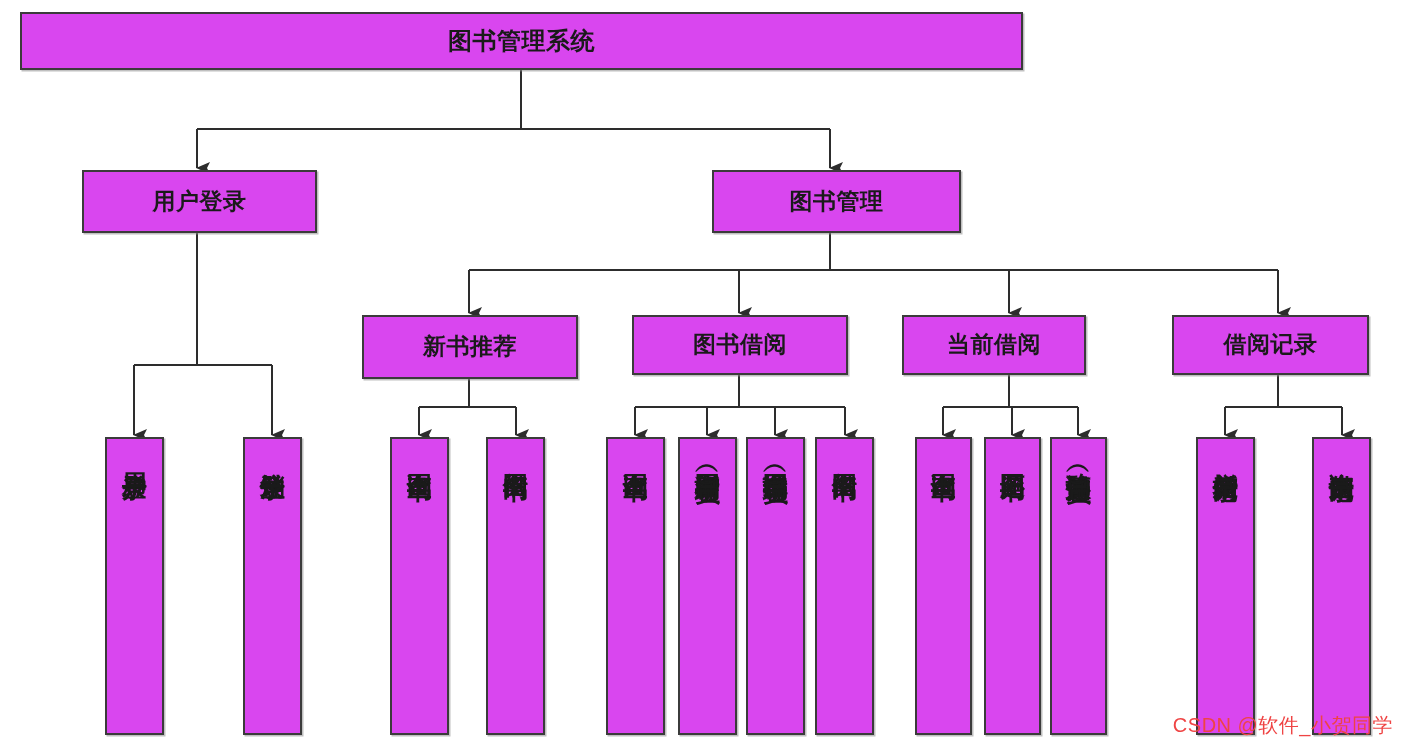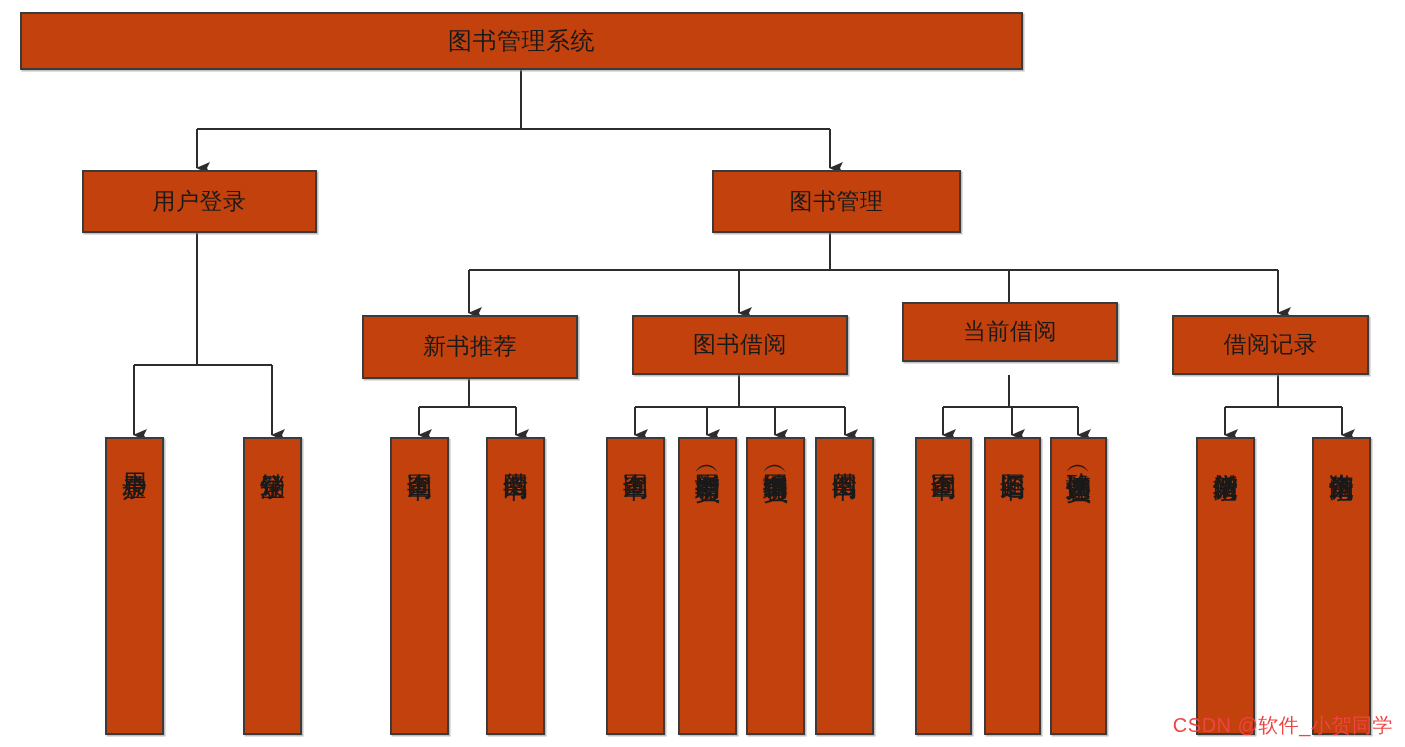--- a/index.html
+++ b/index.html
@@ -22,26 +22,27 @@
     position: absolute;
     left: 0;
     top: 0;
     width: 1405px;
     height: 747px;
     pointer-events: none;
   }
   .node {
     position: absolute;
     box-sizing: border-box;
-    background: #c2410c;
+    background: #d946ef;
     border: 2px solid #3b3b3b;
     display: flex;
     align-items: center;
     justify-content: center;
     box-shadow: 1.5px 1.5px 0 0 rgba(140,140,140,0.55);
+    font-weight: bold;
   }
   .node .label {
     color: #1a1a1a;
     line-height: 1.18;
     text-align: center;
     white-space: pre-line;
   }
   
   .node.horiz .label {
     font-size: 23px;
@@ -164,21 +165,21 @@
   </div>
 
   <div class="node horiz" style="left:362px; top:315px; width:216px; height:64px;">
     <span class="label">新书推荐</span>
   </div>
 
   <div class="node horiz" style="left:632px; top:315px; width:216px; height:60px;">
     <span class="label">图书借阅</span>
   </div>
 
-  <div class="node horiz" style="left:902px; top:302px; width:216px; height:60px;">
+  <div class="node horiz" style="left:902px; top:315px; width:184px; height:60px;">
     <span class="label">当前借阅</span>
   </div>
 
   <div class="node horiz" style="left:1172px; top:315px; width:197px; height:60px;">
     <span class="label">借阅记录</span>
   </div>
 
   <div class="node vert" style="left:105px; top:437px; width:59px; height:298px;">
     <span class="label">用户登录</span>
   </div>

